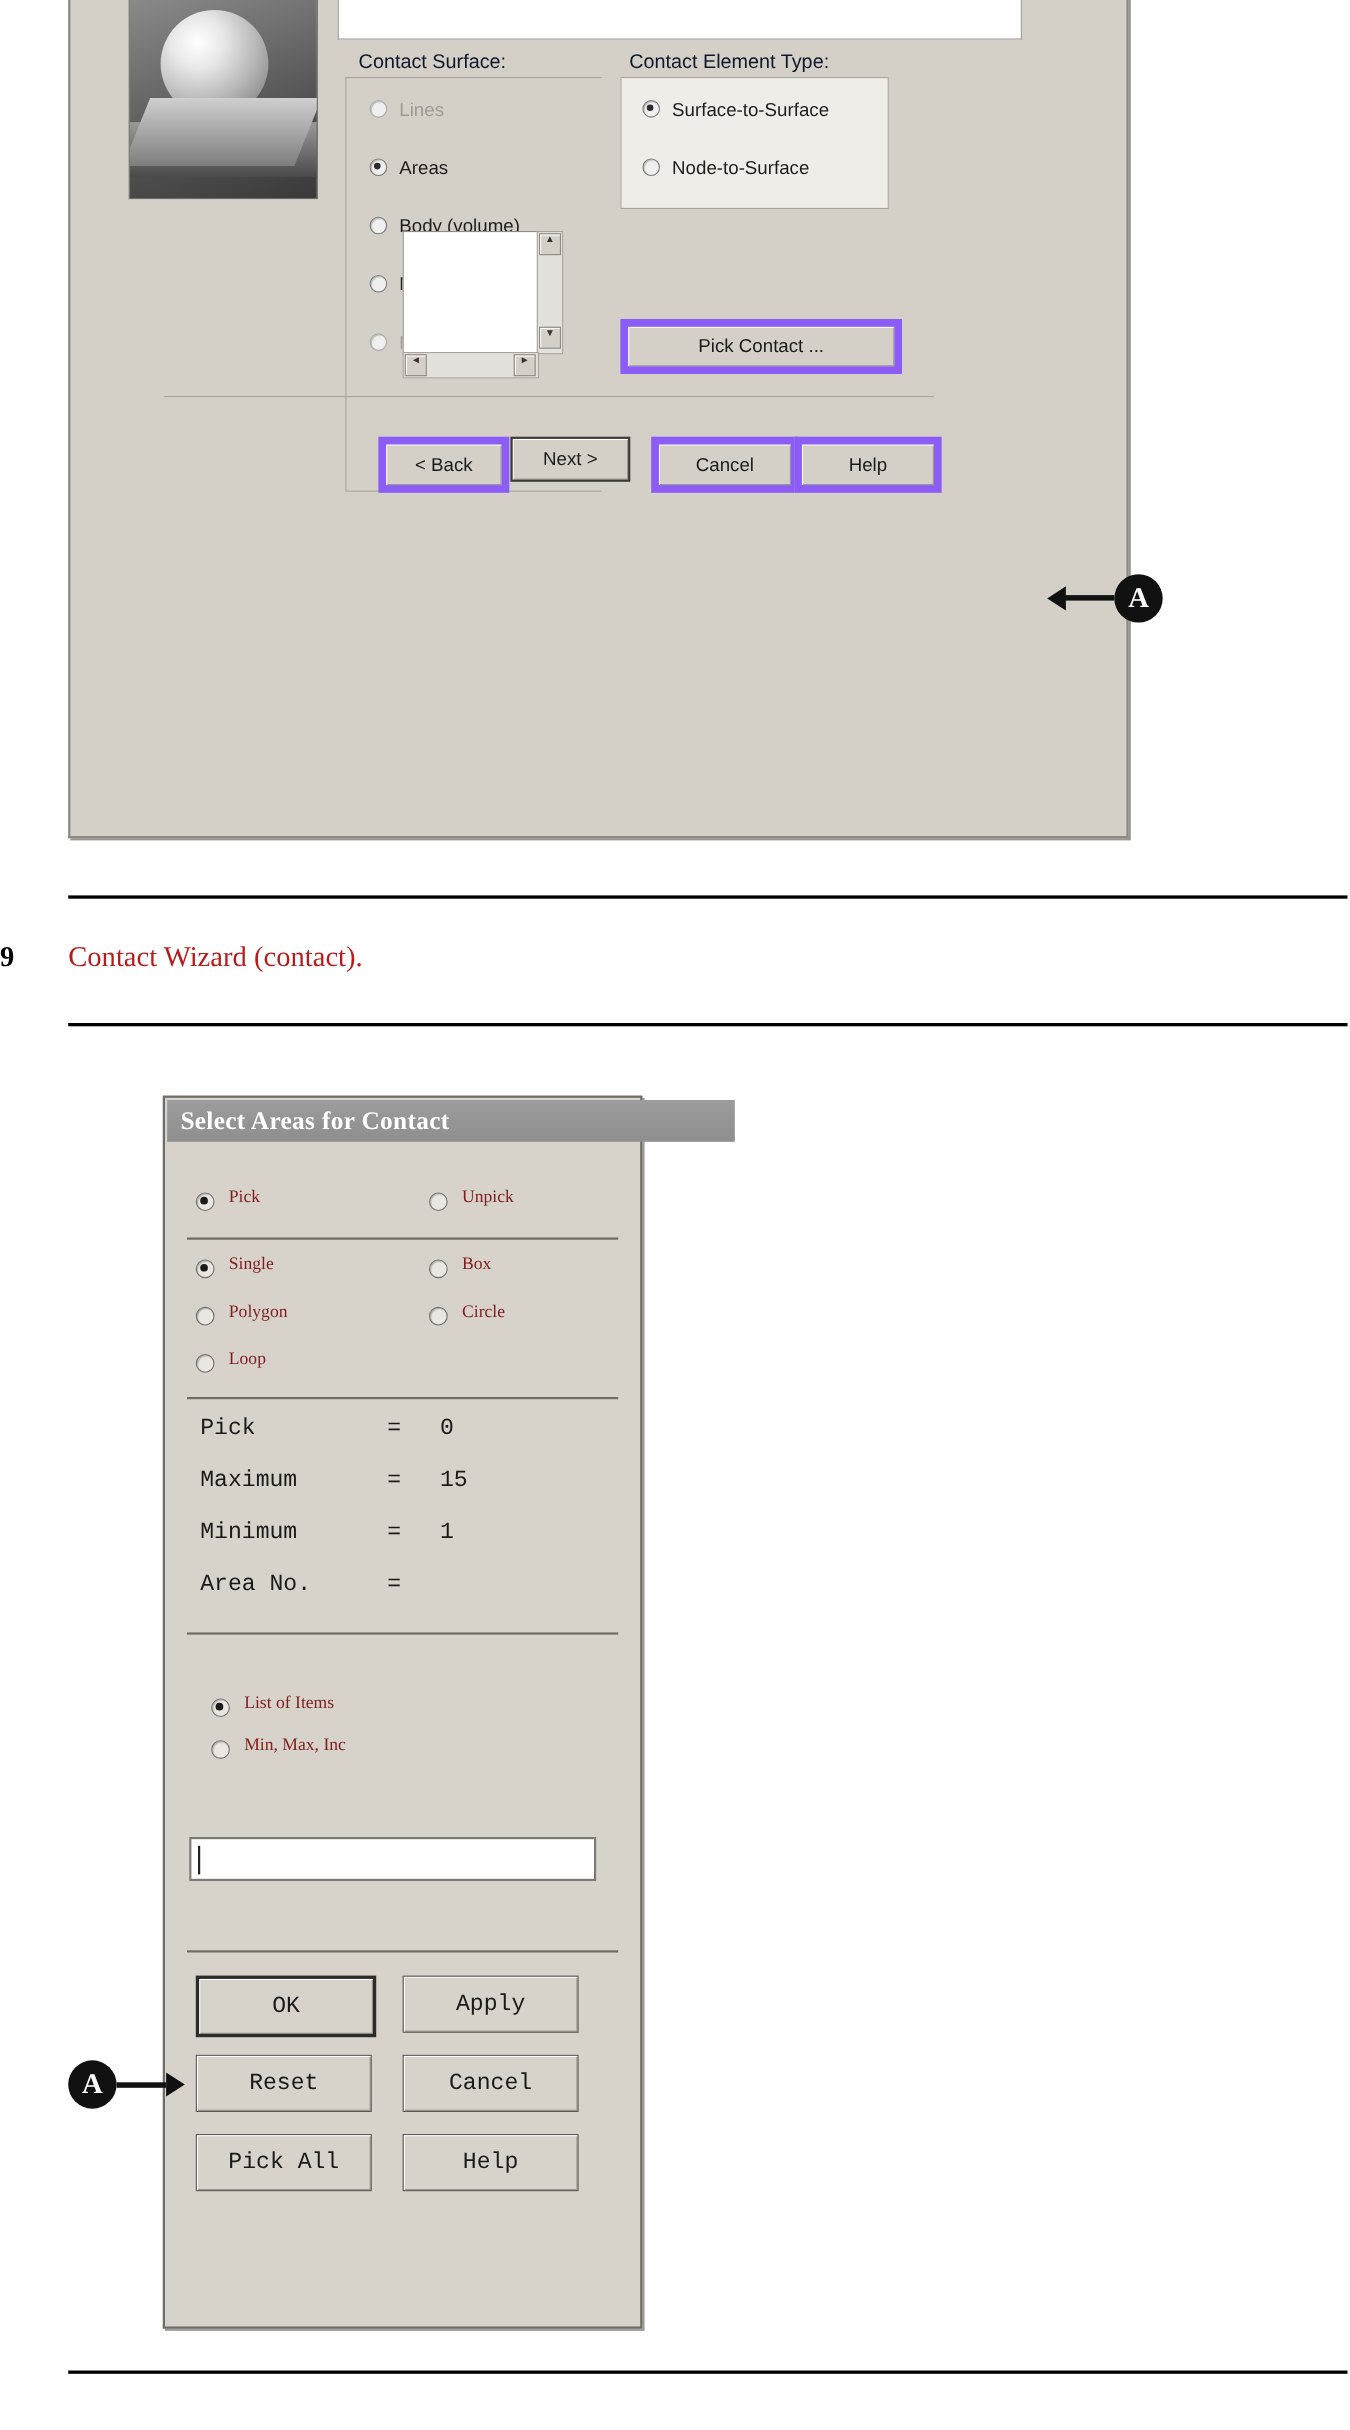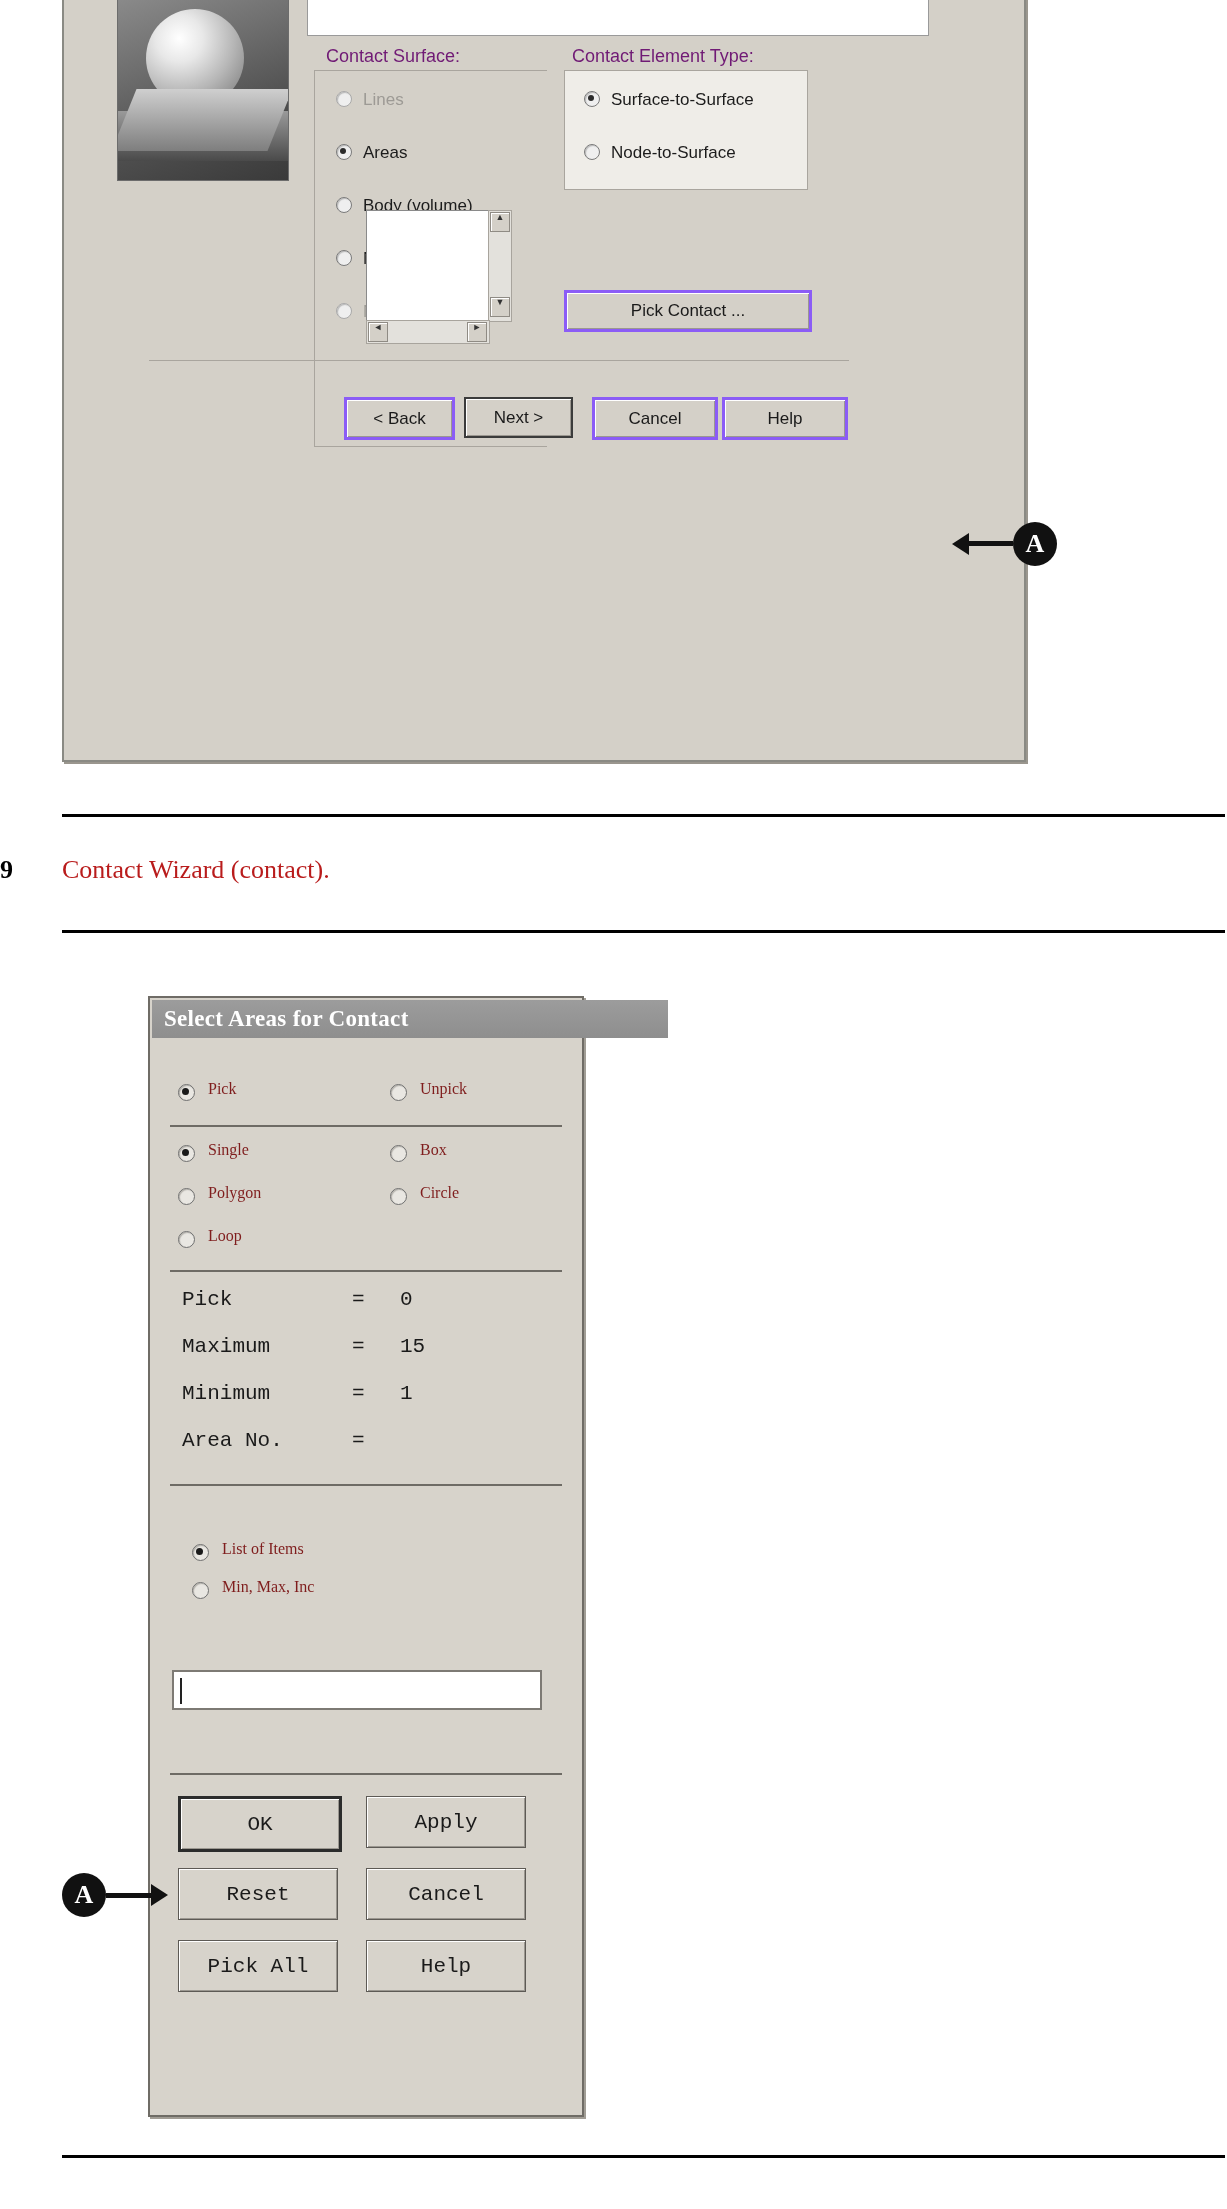--- a/index.html
+++ b/index.html
@@ -76,21 +76,21 @@
     width: 620px;
     height: 155px;
     background: #ffffff;
     border: 1px solid #9a9a9a;
     border-top: none;
   }
 
   .wiz-label {
     position: absolute;
     font-size: 18px;
-    color: #701a75;
+    color: #0f172a;
   }
   .wiz-label.lbl-cs { left: 262px; top: 166px; }
   .wiz-label.lbl-cet { left: 508px; top: 166px; }
 
   .groupbox {
     position: absolute;
     border: 1px solid #a9a59e;
     background: transparent;
   }
   .gb-surface {
@@ -171,21 +171,21 @@
     box-shadow: inset 1px 1px 0 #ffffff;
     font-size: 9px;
     line-height: 1;
     text-align: center;
     color: #333;
   }
 
   .btn {
     position: absolute;
     background: #d4d0c8;
-    border: 3px solid #8b5cf6;
+    border: 7px solid #8b5cf6;
     box-shadow: inset 1px 1px 0 #ffffff, inset -1px -1px 0 #9b9790;
     font-size: 17px;
     color: #1a1a1a;
     text-align: center;
     display: flex;
     align-items: center;
     justify-content: center;
     font-family: "Liberation Sans", sans-serif;
   }
   .btn-pick {

